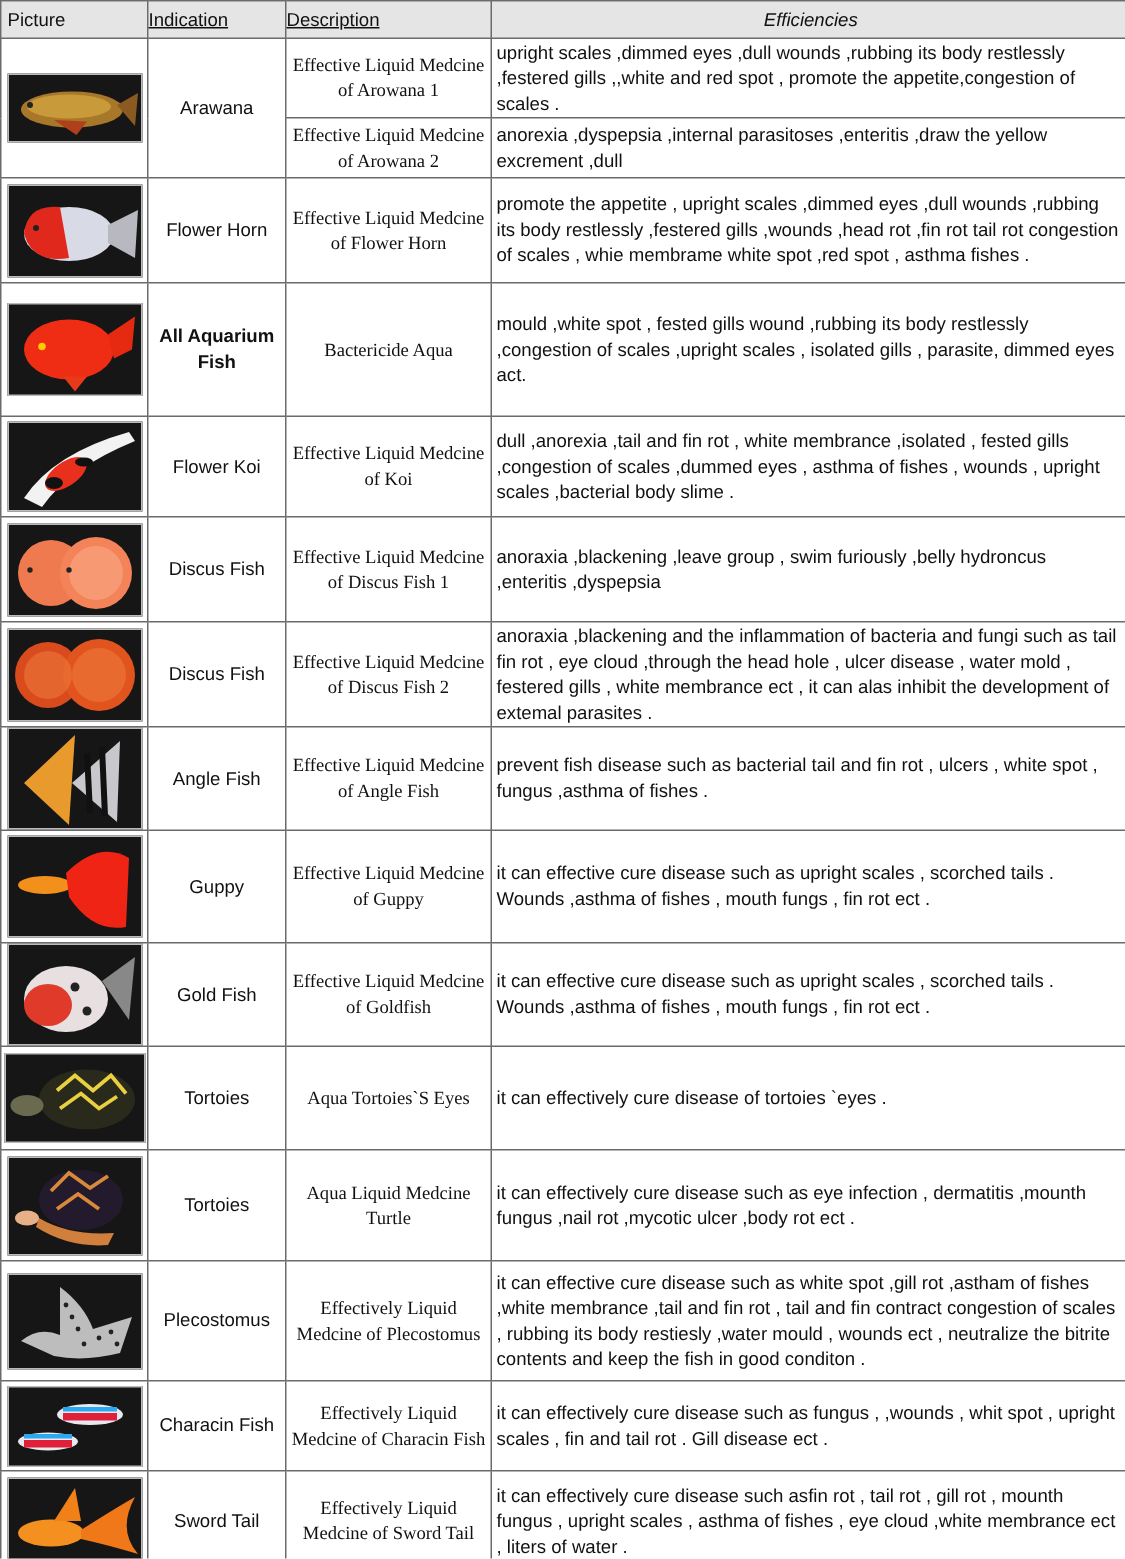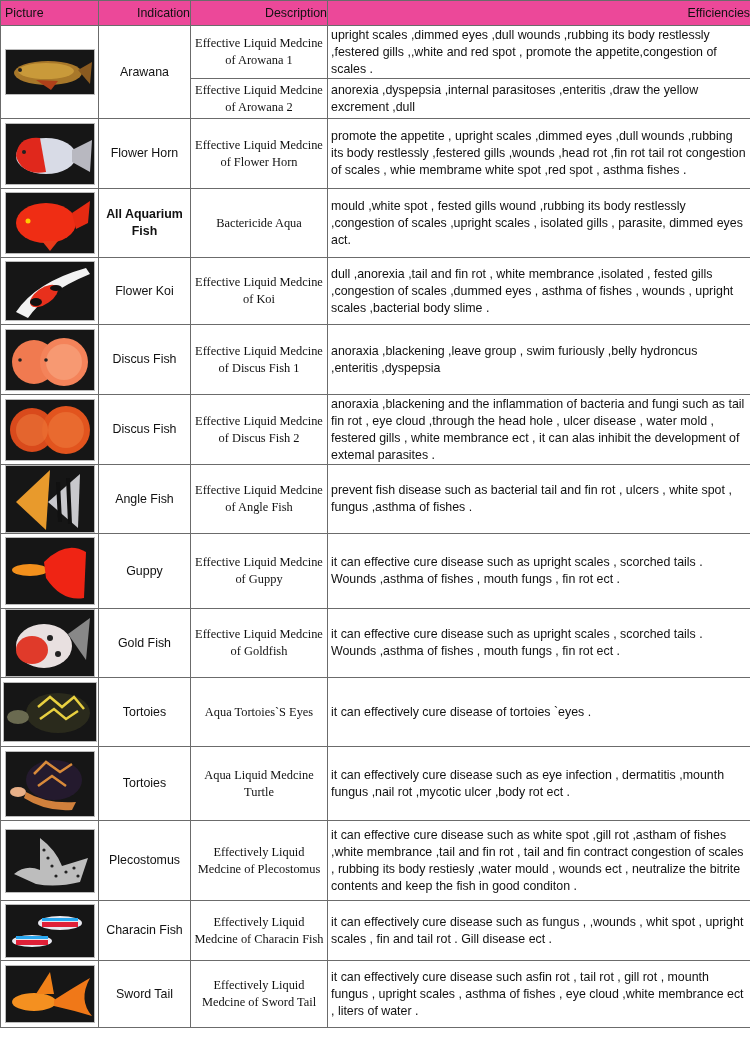--- a/index.html
+++ b/index.html
@@ -1,23 +1,23 @@
 <!DOCTYPE html>
 <html><head>
 <meta charset="utf-8">
 <style>
   html, body { margin: 0; padding: 0; background: #ffffff; }
   body { width: 750px; height: 1039px; overflow: hidden; font-family: "Liberation Sans", sans-serif; color: #111; }
   table { border-collapse: collapse; table-layout: fixed; width: 750px; }
   col.c1 { width: 98px; } col.c2 { width: 92px; } col.c3 { width: 137px; } col.c4 { width: 423px; }
   th, td { border: 1px solid #6b6b6b; padding: 0; font-size: 12.4px; line-height: 17px; }
-  thead th { background: #ec4899; height: 24px; font-weight: normal; }
+  thead th { background: #e5e5e5; height: 24px; font-weight: normal; }
   th.pic-h { text-align: left; padding-left: 4px; }
-  th.ind-h, th.desc-h { text-align: right; }
-  th.eff-h { text-align: right; padding-left: 3px; }
+  th.ind-h, th.desc-h { text-align: left; text-decoration: underline; }
+  th.eff-h { text-align: center; padding-left: 3px; font-style: italic; }
   td.ind { text-align: center; padding: 12px 2px; }
   td.ind.bold { font-weight: bold; }
   td.desc { text-align: center; padding: 0 2px; font-family: Liberation Serif, serif; }
   td.eff { text-align: left; padding: 0 3px; }
   td.pic { text-align: center; vertical-align: middle; }
   .thumb { display: block; margin: 0 auto; width: 88px; background: #161616; border: 1px solid #bbb; position: relative; overflow: hidden; }
   .thumb svg { display: block; width: 100%; height: 100%; }
 </style>
 </head>
 <body>
@@ -69,21 +69,21 @@
               <path d="M66 26 L86 16 L84 48 L66 38 Z" fill="#b8b8c0"></path>
               <circle cx="18" cy="28" r="2" fill="#222"></circle>
             </svg>
         </div>
       </td>
       <td class="ind">Flower Horn</td>
       <td class="desc">Effective Liquid Medcine of Flower Horn</td>
       <td class="eff">promote the appetite , upright scales ,dimmed eyes ,dull wounds ,rubbing its body restlessly ,festered gills ,wounds ,head rot ,fin rot tail rot congestion of scales , whie membrame white spot ,red spot , asthma fishes .</td>
     </tr>
 
-    <tr style="height:69px">
+    <tr style="height:89px">
       <td class="pic">
         <div class="thumb" style="height:60px">
           <svg viewBox="0 0 88 60">
               <ellipse cx="40" cy="30" rx="30" ry="20" fill="#ef2d14"></ellipse>
               <path d="M66 20 L84 8 L82 30 L70 36 Z" fill="#e62a12"></path>
               <path d="M36 48 L44 58 L52 48 Z" fill="#e83a1a"></path>
               <circle cx="22" cy="28" r="2.5" fill="#ffcc00"></circle>
             </svg>
         </div>
       </td>

